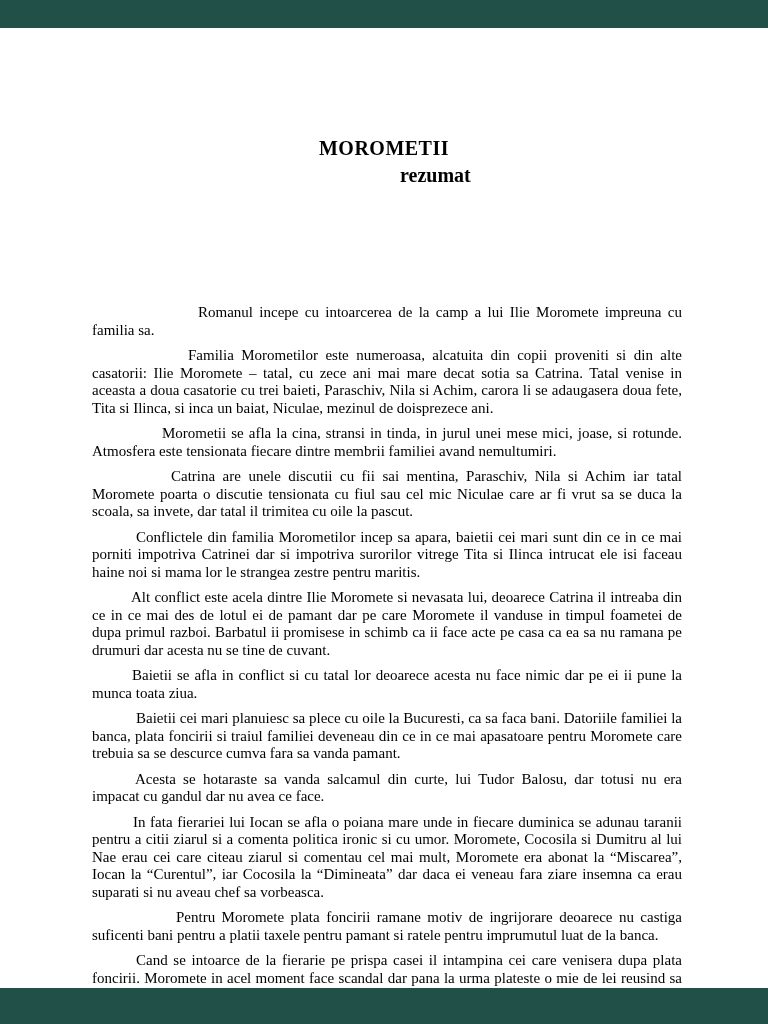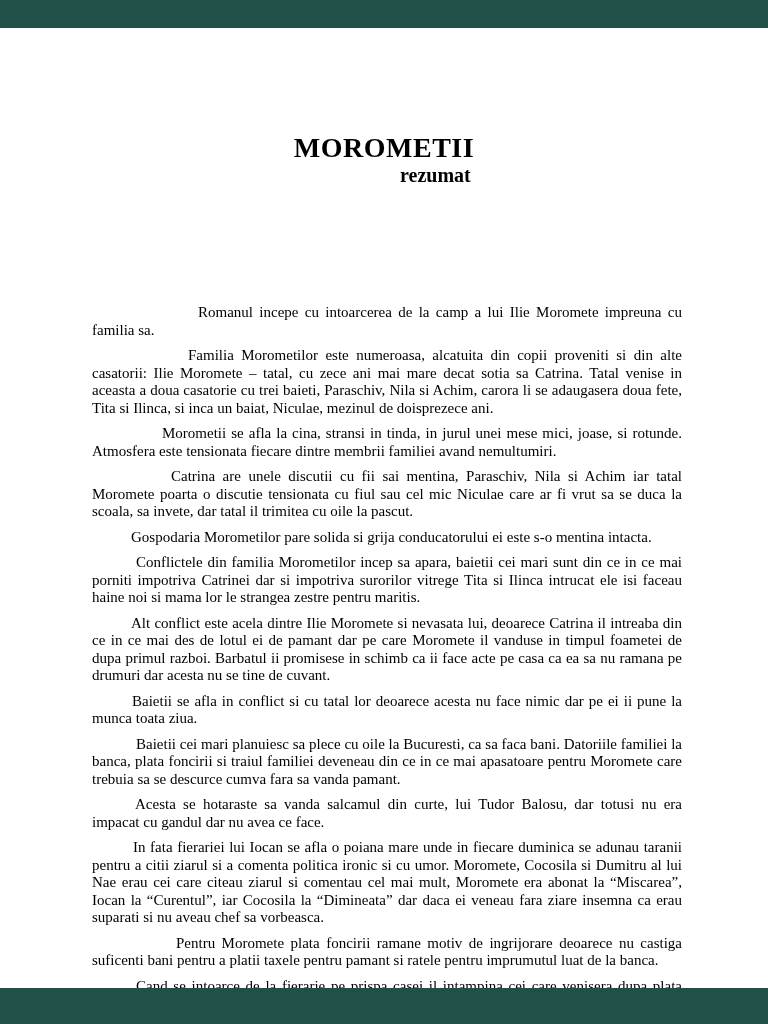--- a/index.html
+++ b/index.html
@@ -32,21 +32,21 @@
     color: #000000;
     font-family: "Liberation Serif", "DejaVu Serif", serif;
   }
   .title-block {
     position: absolute;
     top: 104px;
     left: 0;
     width: 768px;
   }
   .doc-title {
-    font-size: 28px;
+    font-size: 20px;
     font-weight: bold;
     line-height: 32px;
     text-align: center;
     letter-spacing: 0.5px;
   }
   .doc-author {
     font-size: 22px;
     line-height: 26px;
     padding-left: 405px;
   }
@@ -80,21 +80,20 @@
     <div class="title-block">
       <div class="doc-title">MOROMETII</div>
       <div class="doc-subtitle">rezumat</div>
     </div>
 
     <div class="doc-body">
       <p style="text-indent:106px">Romanul incepe cu intoarcerea de la camp a lui Ilie Moromete impreuna cu familia sa.</p>
       <p style="text-indent:96px">Familia Morometilor este numeroasa, alcatuita din copii proveniti si din alte casatorii: Ilie Moromete – tatal, cu zece ani mai mare decat sotia sa Catrina. Tatal venise in aceasta a doua casatorie cu trei baieti, Paraschiv, Nila si Achim, carora li se adaugasera doua fete, Tita si Ilinca, si inca un baiat, Niculae, mezinul de doisprezece ani.</p>
       <p style="text-indent:70px">Morometii se afla la cina, stransi in tinda, in jurul unei mese mici, joase, si rotunde. Atmosfera este tensionata fiecare dintre membrii familiei avand nemultumiri.</p>
       <p style="text-indent:79px">Catrina are unele discutii cu fii sai mentina, Paraschiv, Nila si Achim iar tatal Moromete poarta o discutie tensionata cu fiul sau cel mic Niculae care ar fi vrut sa se duca la scoala, sa invete, dar tatal il trimitea cu oile la pascut.</p>
-      <p style="text-indent:39px">Gospodaria Morometilor pare solida si grija conducatorului ei este s-o mentina intacta.</p>
       <p style="text-indent:44px">Conflictele din familia Morometilor incep sa apara, baietii cei mari sunt din ce in ce mai porniti impotriva Catrinei dar si impotriva surorilor vitrege Tita si Ilinca intrucat ele isi faceau haine noi si mama lor le strangea zestre pentru maritis.</p>
       <p style="text-indent:39px">Alt conflict este acela dintre Ilie Moromete si nevasata lui, deoarece Catrina il intreaba din ce in ce mai des de lotul ei de pamant dar pe care Moromete il vanduse in timpul foametei de dupa primul razboi. Barbatul ii promisese in schimb ca ii face acte pe casa ca ea sa nu ramana pe drumuri dar acesta nu se tine de cuvant.</p>
       <p style="text-indent:40px">Baietii se afla in conflict si cu tatal lor deoarece acesta nu face nimic dar pe ei ii pune la munca toata ziua.</p>
       <p style="text-indent:44px">Baietii cei mari planuiesc sa plece cu oile la Bucuresti, ca sa faca bani. Datoriile familiei la banca, plata foncirii si traiul familiei deveneau din  ce in ce mai apasatoare pentru Moromete care trebuia sa se descurce cumva fara sa vanda pamant.</p>
       <p style="text-indent:43px">Acesta se hotaraste sa vanda salcamul din curte, lui Tudor Balosu, dar totusi nu era impacat cu gandul dar nu avea ce face.</p>
       <p style="text-indent:41px">In fata fierariei lui Iocan se afla o poiana mare unde in fiecare duminica se adunau taranii  pentru a citii ziarul si a comenta politica ironic si cu umor. Moromete, Cocosila si Dumitru al lui Nae erau cei care citeau ziarul si comentau cel mai mult, Moromete era abonat la “Miscarea”, Iocan la “Curentul”, iar Cocosila la “Dimineata” dar daca ei veneau fara ziare insemna ca erau suparati si nu aveau chef sa vorbeasca.</p>
       <p style="text-indent:84px">Pentru Moromete plata foncirii ramane motiv de ingrijorare deoarece nu castiga suficenti bani pentru a platii taxele pentru pamant si ratele pentru imprumutul luat de la banca.</p>
       <p style="text-indent:44px">Cand se intoarce de la fierarie pe prispa casei il intampina cei care venisera dupa plata foncirii. Moromete in acel moment face scandal dar pana la urma plateste o mie de lei reusind sa ii convinga ca va plati restul peste o saptamana doua.</p>
     </div>
   </div>

